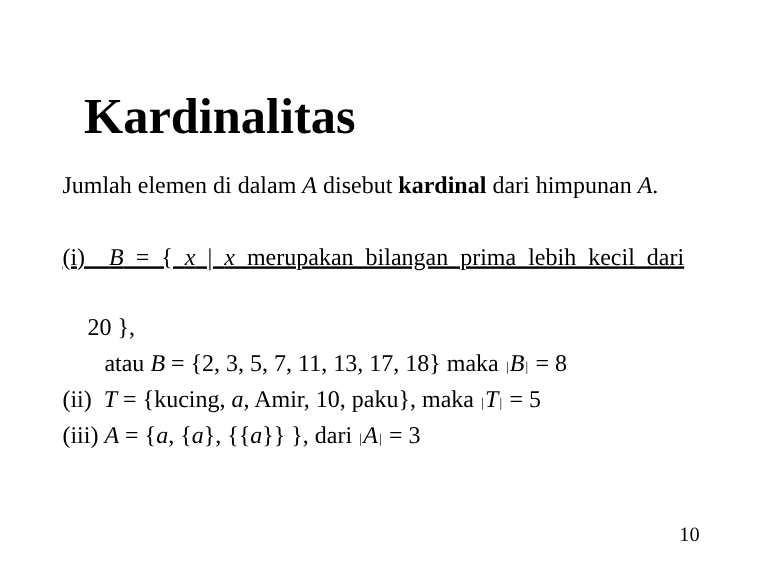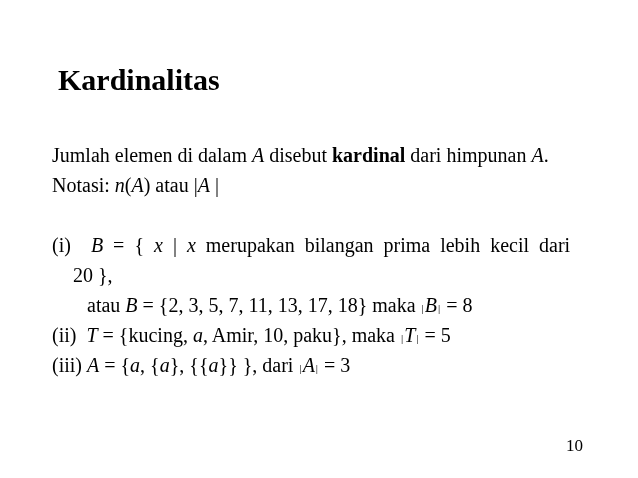--- a/index.html
+++ b/index.html
@@ -13,22 +13,22 @@
     height: 478px;
     background: var(--bg, #ffffff);
     color: var(--fg, #000000);
     font-family: "Liberation Serif", "DejaVu Serif", serif;
     overflow: hidden;
   }
   .title {
     position: absolute;
     left: 54px;
     top: 61px;
-    margin: 4px;
-    font-size: 30px;
+    margin: 16px;
+    font-size: 42px;
     line-height: 1;
     font-weight: bold;
     letter-spacing: 0px;
     white-space: pre;
   }
   .body {
     position: absolute;
     left: 52px;
     top: 140px;
     width: 560px;
@@ -37,20 +37,21 @@
     height: 30px;
     line-height: 30px;
     font-size: 20px;
     white-space: pre;
   }
   .line.spacer {
     height: 30px;
   }
   .line.justify {
     word-spacing: 5px;
+    text-decoration: underline;
   }
   .it { font-style: italic; }
   .bd { font-weight: bold; }
   .sbar {
     font-size: 0.55em;
     margin: 0 1px;
   }
   .page-number {
     position: absolute;
     left: 566px;
@@ -60,23 +61,22 @@
   }
 </style>
 </head>
 <body>
 
 <div class="slide" style="--bg: #ffffff; --fg: #000000;">
   <h1 class="title">Kardinalitas</h1>
 
   <div class="body">
       <div class="line"><span>Jumlah elemen di dalam </span><span class="it">A</span><span> disebut </span><span class="bd">kardinal</span><span> dari himpunan </span><span class="it">A</span><span>.</span></div>
-      <div class="line"><span>Notasi: </span><span class="it">n</span><span>(</span><span class="it">A</span><span>) atau |</span><span class="it">A</span><span> |</span></div>
       <div class="line spacer"></div>
       <div class="line justify"><span>(i)  </span><span class="it">B</span><span> = { </span><span class="it">x</span><span> | </span><span class="it">x</span><span> merupakan bilangan prima lebih kecil dari</span></div>
-      <div class="line" style="padding-left: 21px;"><span>20 },</span></div>
+      <div class="line" style="padding-left: 21px; margin-top: 28px;"><span>20 },</span></div>
       <div class="line" style="padding-left: 35px;"><span>atau </span><span class="it">B</span><span> = {2, 3, 5, 7, 11, 13, 17, 18} maka </span><span class="sbar">|</span><span class="it">B</span><span class="sbar">|</span><span> = 8</span></div>
       <div class="line"><span>(ii)  </span><span class="it">T</span><span> = {kucing, </span><span class="it">a</span><span>, Amir, 10, paku}, maka </span><span class="sbar">|</span><span class="it">T</span><span class="sbar">|</span><span> = 5</span></div>
       <div class="line"><span>(iii) </span><span class="it">A</span><span> = {</span><span class="it">a</span><span>, {</span><span class="it">a</span><span>}, {{</span><span class="it">a</span><span>}} }, dari </span><span class="sbar">|</span><span class="it">A</span><span class="sbar">|</span><span> = 3</span></div>
     </div>
 
   <div class="page-number">10</div>
 </div>
 
 </body></html>

